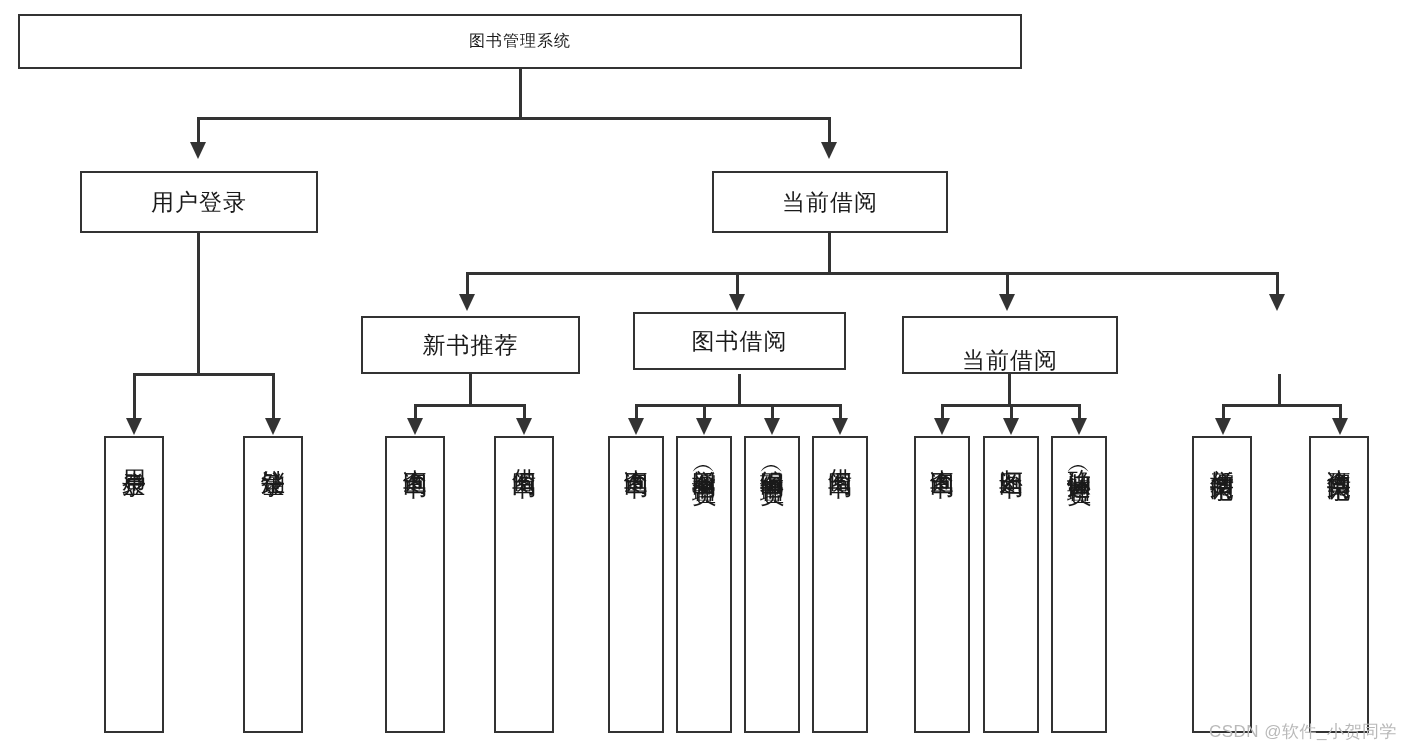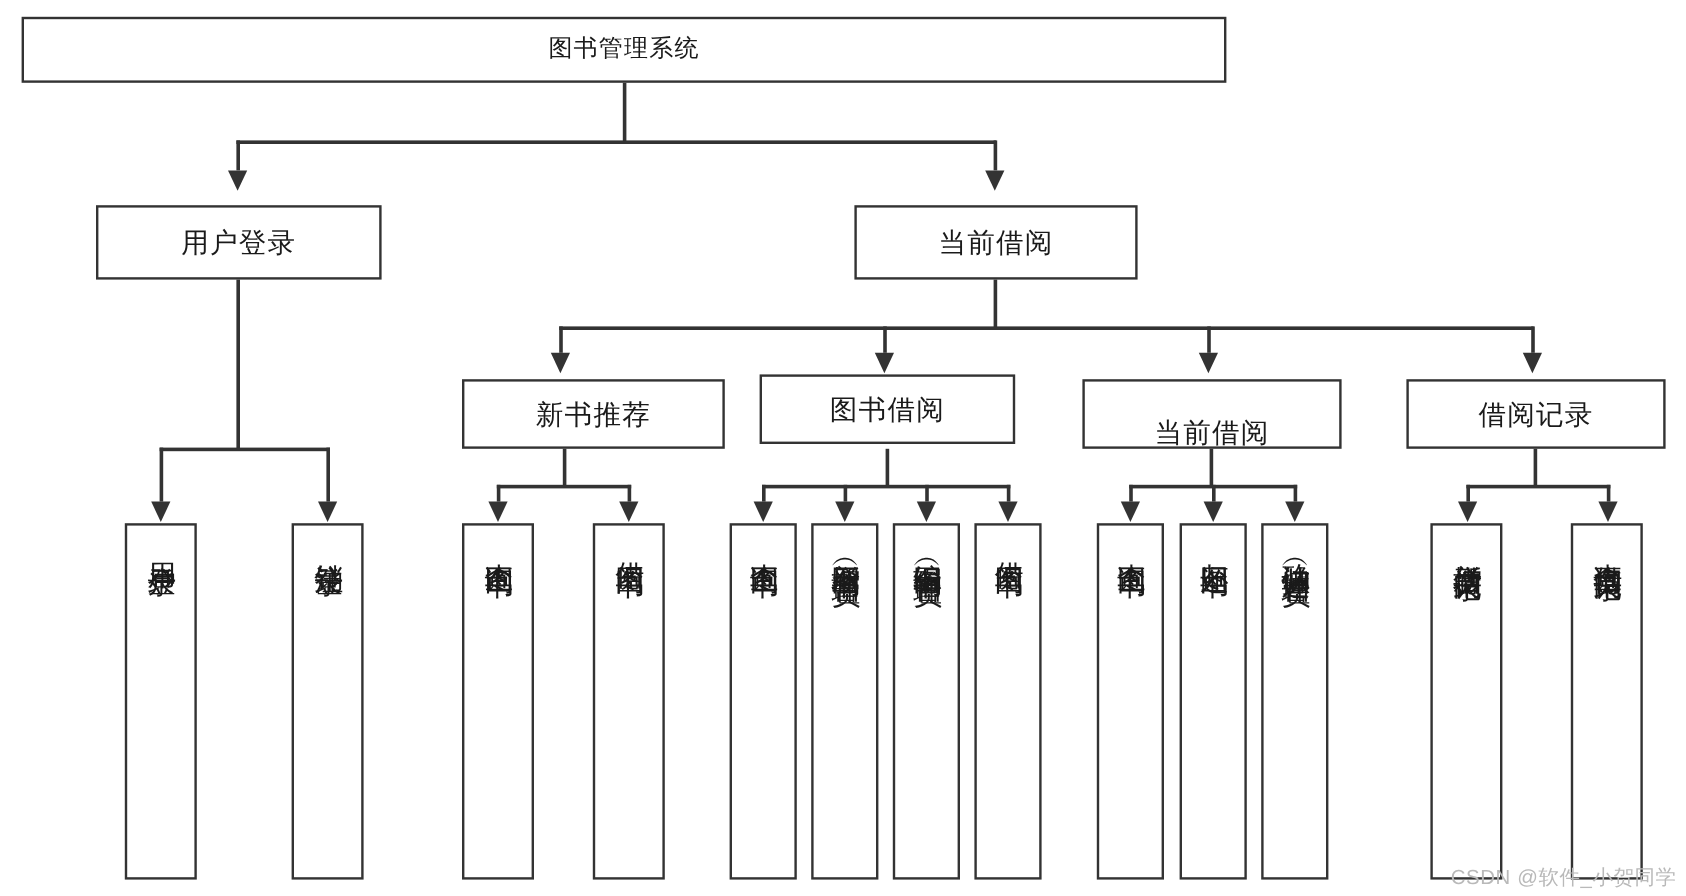--- a/index.html
+++ b/index.html
@@ -29,21 +29,21 @@
   .node .lbl{
     display:block;
     white-space:nowrap;
     line-height:1.05;
   }
   
   .node.h .lbl{
     font-size:23px;
     letter-spacing:1px;
   }
-  .node.root .lbl{font-size:20px;}
+  .node.root .lbl{font-size:16px;}
   
   .node.v{
     align-items:flex-start;
     justify-content:center;
     padding-top:12px;
   }
   .node.v .lbl{
     writing-mode:vertical-rl;
     text-orientation:upright;
     font-size:24px;
@@ -107,31 +107,28 @@
   <div class="hline" style="left:466px;top:272px;width:812px;"></div>
   <div class="vline" style="left:466px;top:272px;height:22px;"></div>
   <div class="vline" style="left:736px;top:272px;height:22px;"></div>
   <div class="vline" style="left:1006px;top:272px;height:22px;"></div>
   <div class="vline" style="left:1276px;top:272px;height:22px;"></div>
   <div class="arrow" style="left:459px;top:294px;"></div>
   <div class="arrow" style="left:729px;top:294px;"></div>
   <div class="arrow" style="left:999px;top:294px;"></div>
   <div class="arrow" style="left:1269px;top:294px;"></div>
 
-  <div class="node h" style="left:361px;top:316px;width:219px;height:58px;margin-left:24px;">
+  <div class="node h" style="left:361px;top:316px;width:219px;height:58px;">
     <span class="lbl">新书推荐</span>
   </div>
   <div class="node h" style="left:633px;top:312px;width:213px;height:58px;">
     <span class="lbl">图书借阅</span>
   </div>
   <div class="node h" style="left:902px;top:316px;width:216px;height:58px;align-items:flex-end;">
     <span class="lbl">当前借阅</span>
-  </div>
-  <div class="node h" style="left:1172px;top:316px;width:216px;height:58px;">
-    <span class="lbl">借阅记录</span>
   </div>
 
   <div class="vline" style="left:469px;top:374px;height:32px;"></div>
   <div class="hline" style="left:414px;top:404px;width:112px;"></div>
   <div class="vline" style="left:414px;top:404px;height:14px;"></div>
   <div class="vline" style="left:523px;top:404px;height:14px;"></div>
   <div class="arrow" style="left:407px;top:418px;"></div>
   <div class="arrow" style="left:516px;top:418px;"></div>
 
   <div class="vline" style="left:738px;top:374px;height:32px;"></div>

